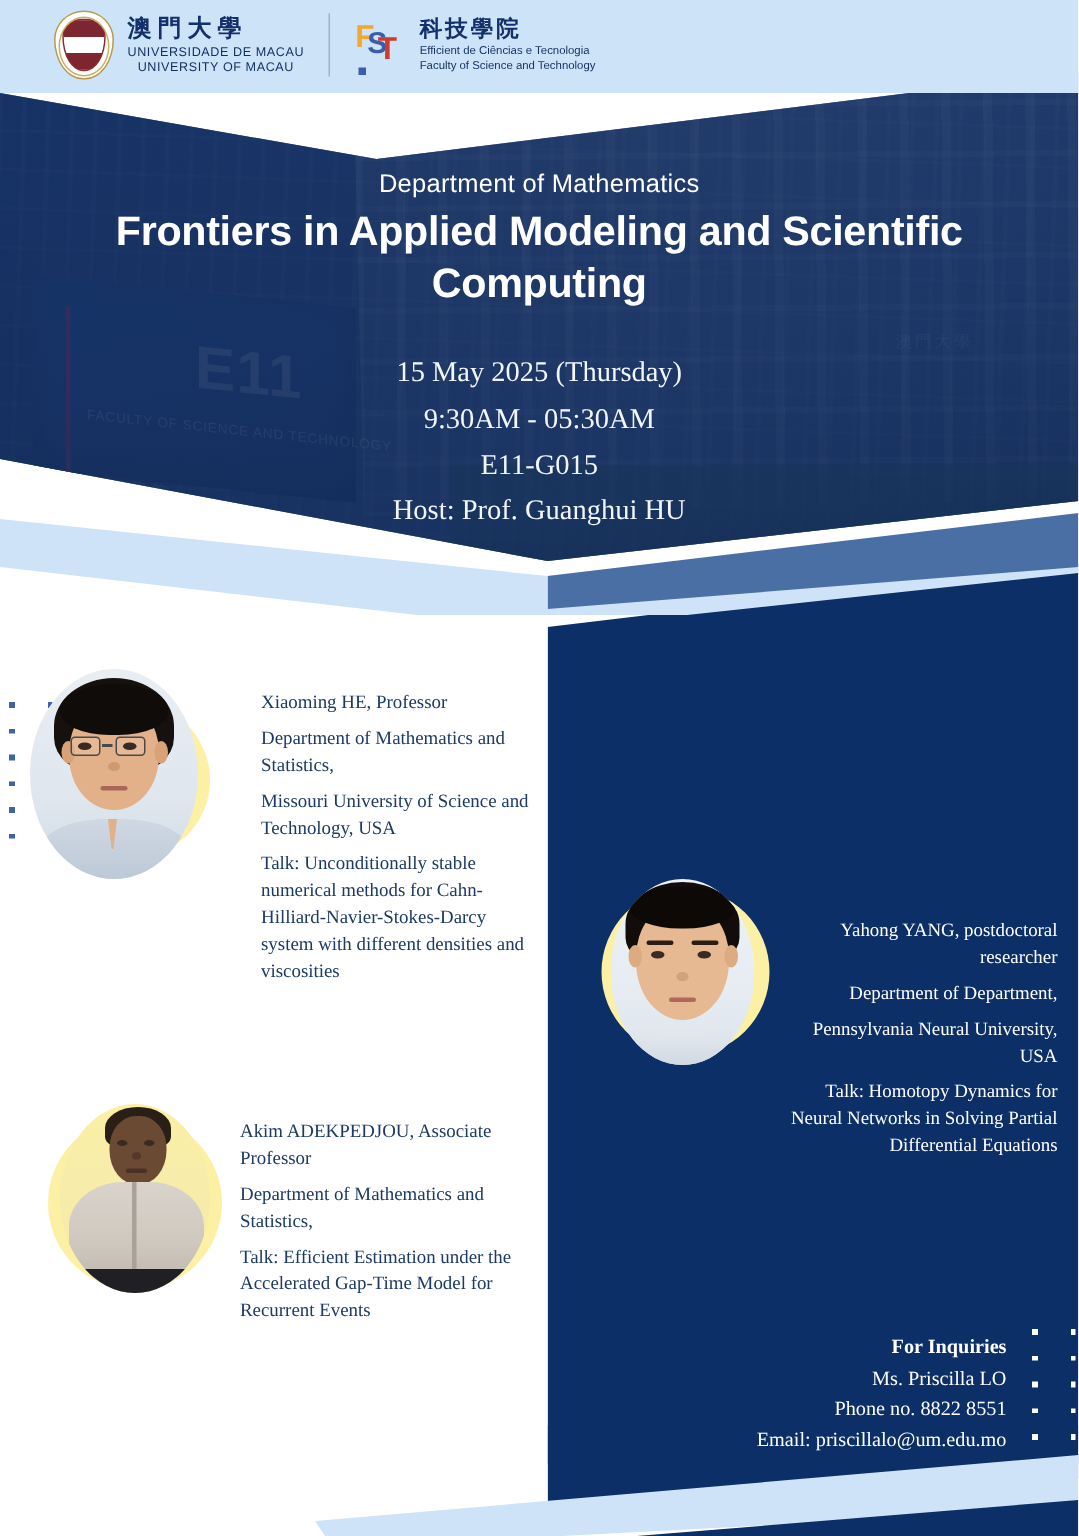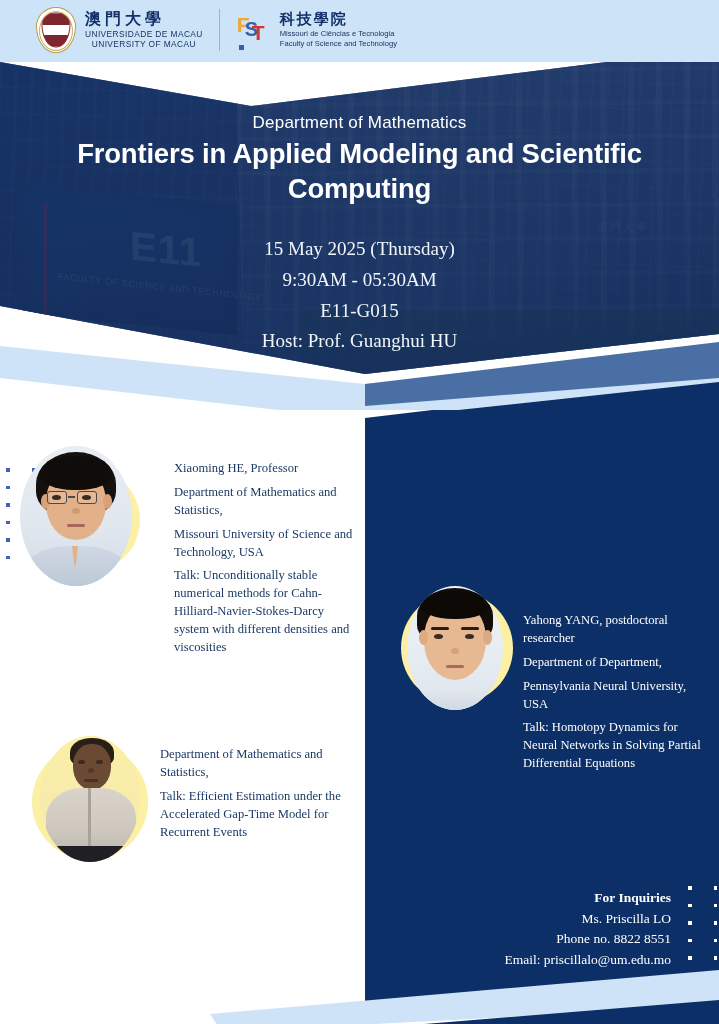--- a/index.html
+++ b/index.html
@@ -339,21 +339,21 @@
 
       <div class="fst-logo">
         <div class="fst-mark">
           <span class="fst-f">F</span>
           <span class="fst-s">S</span>
           <span class="fst-t">T</span>
           <span class="fst-dot"></span>
         </div>
         <div class="fst-words">
           <div class="fst-cn">科技學院</div>
-          <div class="fst-pt">Missouri de Ciências e Tecnologia</div>
+          <div class="fst-pt">Efficient de Ciências e Tecnologia</div>
           <div class="fst-en">Faculty of Science and Technology</div>
         </div>
       </div>
     </div>
   </div>
 
   <div class="dots dots-left">
     <span></span>
       <span></span>
     <span></span>
@@ -426,21 +426,21 @@
           <div class="f-brow" style="left:24px; top:41px; width:18px; background:#2b1d14;"></div>
           <div class="f-brow" style="left:54px; top:41px; width:18px; background:#2b1d14;"></div>
           <div class="f-eye" style="left:27px; top:48px;"></div>
           <div class="f-eye" style="left:58px; top:48px;"></div>
           <div class="f-nose" style="left:44px; top:62px; background:#d3a27a;"></div>
           <div class="f-mouth" style="left:39px; top:79px; width:18px; background:#b0685c;"></div>
           <div class="f-body" style="left:4px; top:102px; width:88px; height:28px; background:linear-gradient(180deg,#e3e8ee,#ccd5e0);"></div>
         </div>
       </div>
     </div>
-    <div class="bio bio-light" style="width:190px; padding-top:26px; margin-left:10px;">
+    <div class="bio bio-light" style="width:190px; padding-top:26px; margin-left:10px;text-align:right;">
       <p>Yahong YANG, postdoctoral researcher</p>
       <p>Department of Department,</p>
       <p>Pennsylvania Neural University, USA</p>
       <p>Talk: Homotopy Dynamics for Neural Networks in Solving Partial Differential Equations</p>
     </div>
   </div>
 
   <div class="speaker" style="left:28px; top:736px; width:330px;">
     <div class="avatar-wrap" style="width:124px; height:126px;">
       <div class="avatar-yellow" style="left:4px; top:8px; width:116px; height:116px;"></div>
@@ -454,20 +454,21 @@
           <div class="f-nose" style="left:48px; top:32px; width:6px; height:5px; background:#54382a;"></div>
           <div class="f-mouth" style="left:44px; top:43px; width:14px; background:#4a3026;"></div>
           <div class="f-body" style="left:6px; top:52px; width:90px; height:74px;
                background:linear-gradient(180deg,#d9d3cb 0%,#cfc8bf 55%,#bab3a9 100%); border-radius:40% 40% 0 0;"></div>
           <div style="position:absolute; left:48px; top:52px; width:3px; height:60px; background:#aaa299;"></div>
           <div style="position:absolute; left:6px; bottom:0; width:90px; height:16px; background:#1f1f24;"></div>
         </div>
       </div>
     </div>
     <div class="bio bio-dark" style="width:192px; padding-top:10px; margin-left:8px;">
+      <p>Akim ADEKPEDJOU, Associate Professor</p>
       <p>Department of Mathematics and Statistics,</p>
       <p>Talk: Efficient Estimation under the Accelerated Gap-Time Model for Recurrent Events</p>
     </div>
   </div>
 
   <div class="inquiries">
     <div class="hdr">For Inquiries</div>
     <div>Ms. Priscilla LO</div>
     <div>Phone no. 8822 8551</div>
     <div>Email: priscillalo@um.edu.mo</div>

